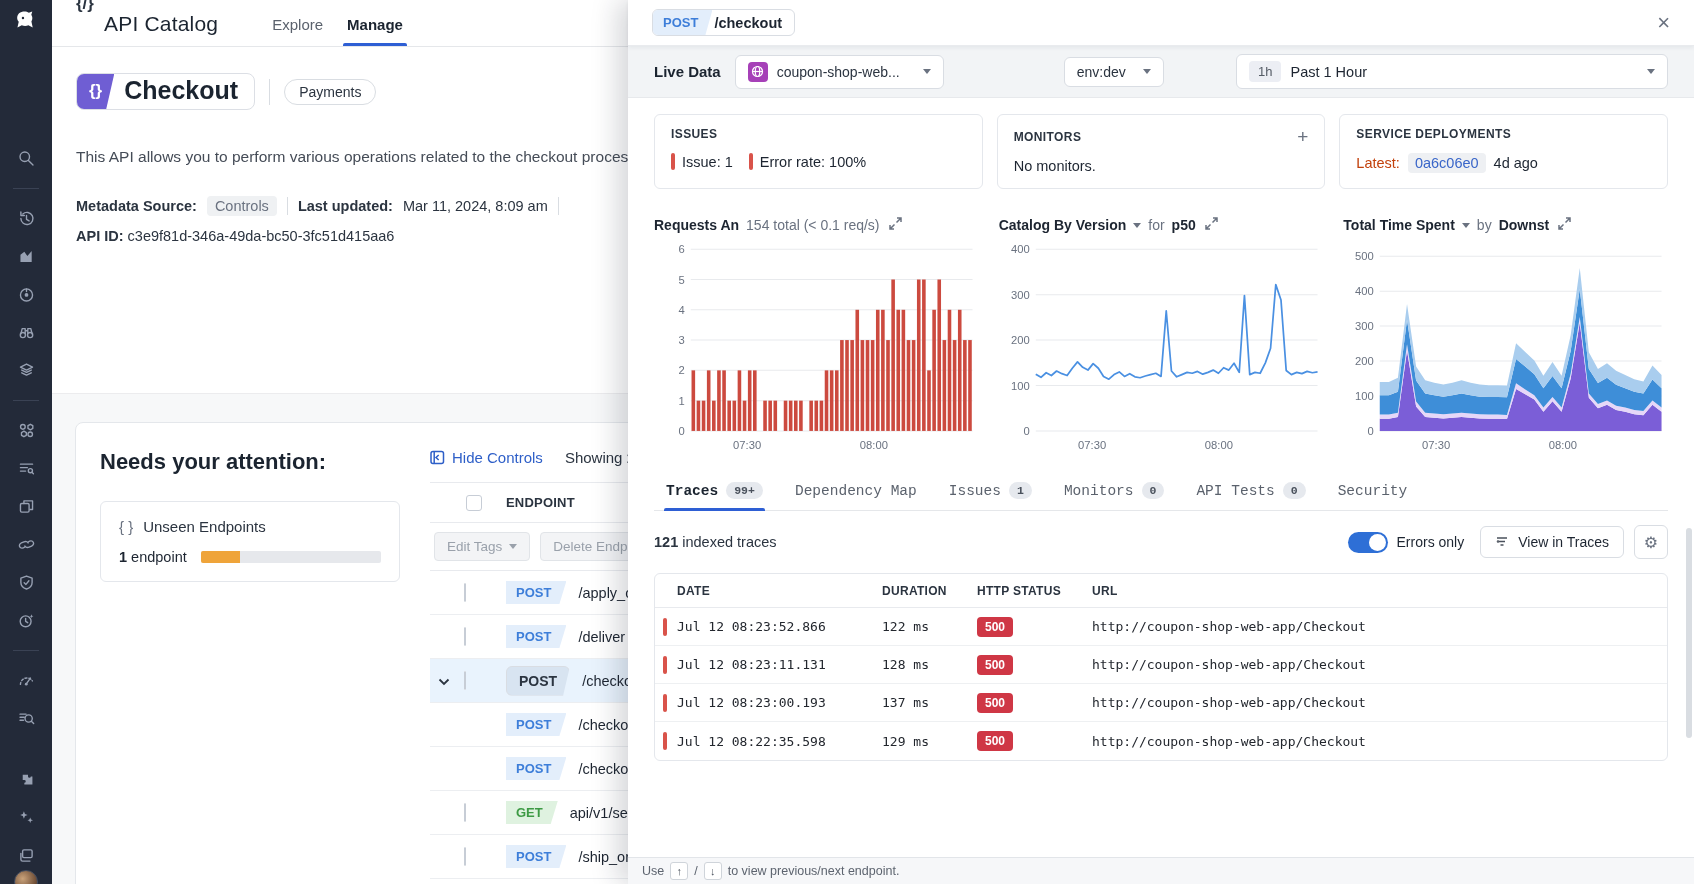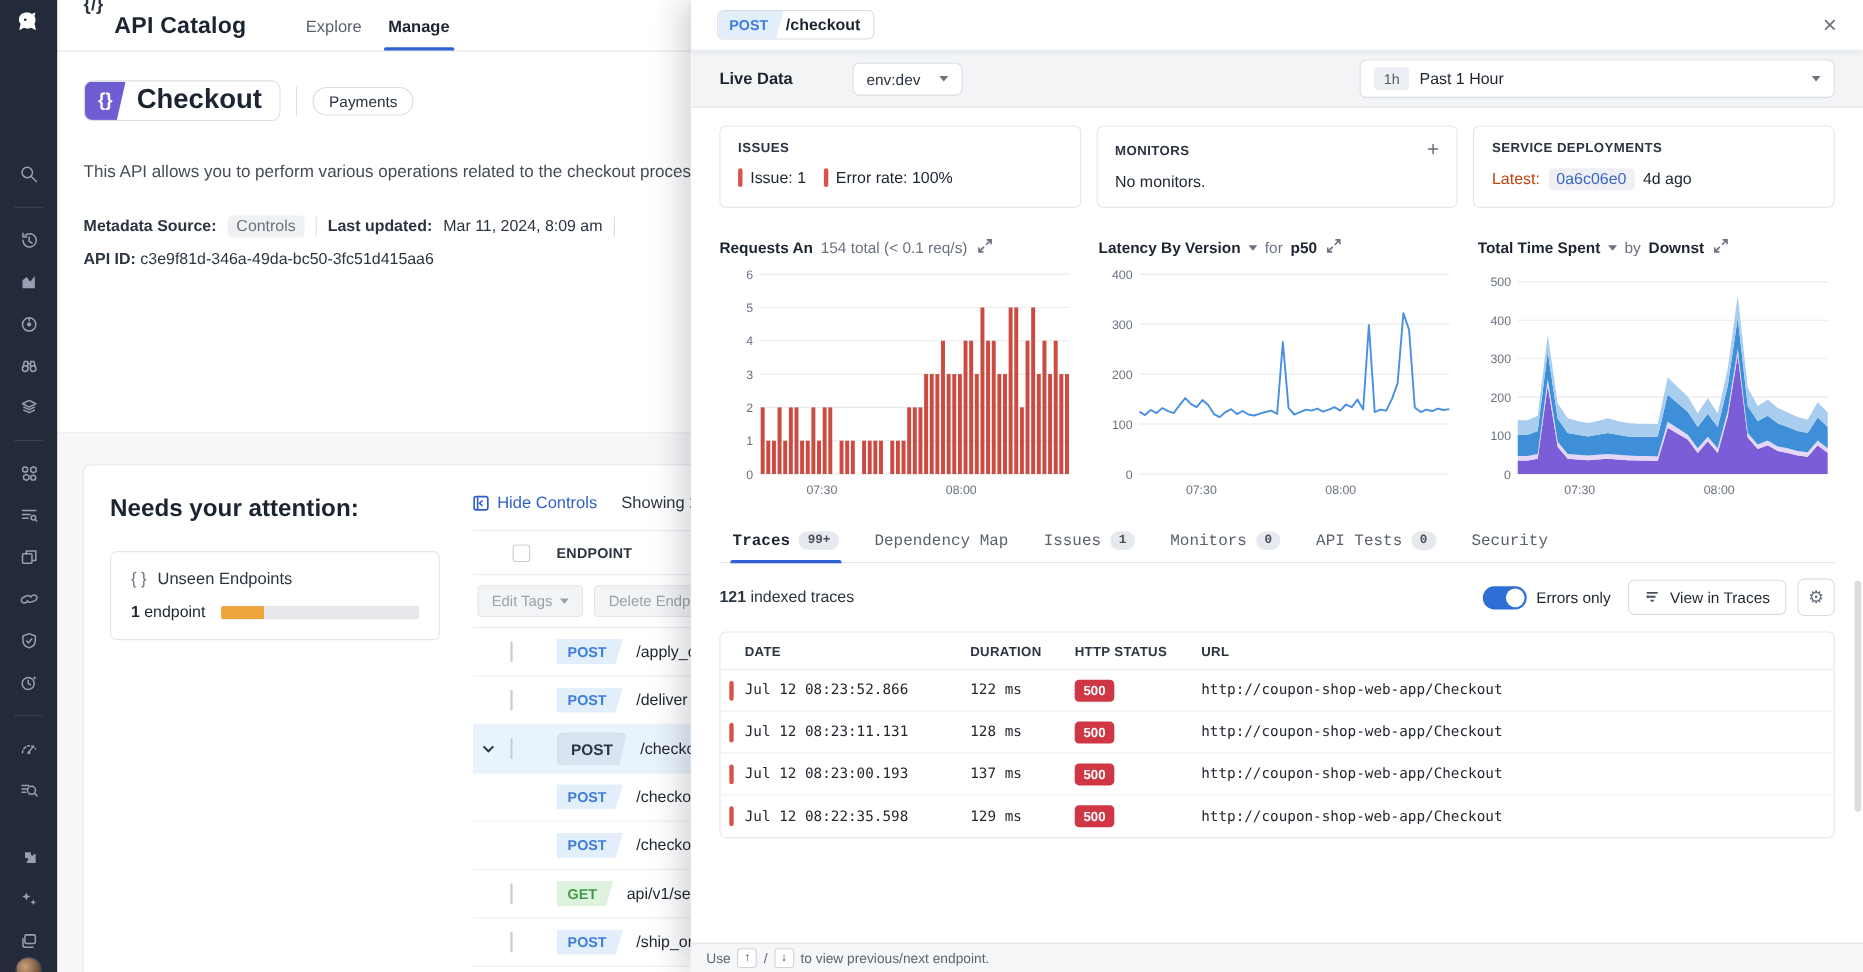--- a/index.html
+++ b/index.html
@@ -14,21 +14,21 @@
   .sb-divider { width:26px; height:1px; background:#3a4254; margin:6px 0; }
   .sb-gap { height:14px; }
   .sb-spacer { flex:1; }
   .avatar { width:24px; height:24px; border-radius:50%; background:radial-gradient(circle at 35% 35%, #c9a27a, #6b4a33 70%); border:1px solid #444e61; }
 
   
   .main { position:absolute; left:52px; top:0; right:0; height:884px; background:#fff; }
   .app-header { height:47px; display:flex; align-items:flex-end; gap:0; border-bottom:1px solid #e5e7ea; padding:0 0 0 24px; }
   .app-title-wrap { display:flex; align-items:center; gap:10px; padding-bottom:10px; }
   .app-glyph { font-size:17px; font-weight:700; color:#2b3440; }
-  .app-title { font-size:21px; font-weight:700; color:#1b2430; letter-spacing:.2px;margin-top:40px; }
+  .app-title { font-size:21px; font-weight:400; color:#1b2430; letter-spacing:.2px;margin-top:40px; }
   .app-tabs { display:flex; margin-left:42px; }
   .app-tab { font-size:15px; color:#5b626d; padding:0 12px 13px; cursor:pointer; position:relative; }
   .app-tab.active { color:#1b2430; font-weight:600; }
   .app-tab.active::after { content:""; position:absolute; left:8px; right:8px; bottom:0; height:3px; background:#2e5fd4; border-radius:2px 2px 0 0; }
 
   .page-body { padding:26px 24px 0; }
   .api-title-row { display:flex; align-items:center; gap:14px; }
   .api-pill { display:flex; align-items:center; border:1px solid #dcdfe5; border-radius:8px; overflow:hidden; background:#fff; }
   .api-pill .brace-badge { background:#6f5ed3; color:#fff; font-weight:700; font-size:17px; padding:7px 12px 8px; clip-path:polygon(0 0,100% 0,calc(100% - 8px) 100%,0 100%); }
   .api-pill .api-name { font-size:25px; font-weight:700; padding:2px 16px 4px 10px; color:#1b2430; }
@@ -86,21 +86,21 @@
   .drawer-toolbar { height:52px; flex:none; background:#f2f4f6; border-bottom:1px solid #e7e9ec; display:flex; align-items:center; gap:14px; padding:0 26px; }
   .ld-label { font-size:15px; font-weight:700; color:#1b2430; }
   .sel { background:#fff; border:1px solid #d9dde3; border-radius:6px; display:flex; align-items:center; gap:9px; padding:6px 12px; font-size:14px; color:#2b3440; cursor:pointer; }
   .sel .caret-dn { color:#6a7280; }
   .globe { width:20px; height:20px; border-radius:4px; background:#a640b8; display:flex; align-items:center; justify-content:center; }
   .globe svg { width:13px; height:13px; stroke:#fff; stroke-width:1.3; fill:none; }
   .time-sel { margin-left:auto; width:432px; justify-content:flex-start; }
   .time-sel .badge-1h { background:#eceef4; color:#555c66; border-radius:4px; font-size:13px; padding:3px 9px;text-align:center; }
   .time-sel .tlabel { font-size:14.5px; color:#1d2531; }
   .time-sel .caret-dn { margin-left:auto; }
-  .env-sel { margin-left:40px; }
+  .env-sel { margin-left:106px; }
 
   .drawer-body { flex:1; overflow:hidden; padding:16px 26px 0; position:relative; }
   .cards-row { display:flex; gap:14px; }
   .sum-card { flex:1; border:1px solid #e4e7ec; border-radius:6px; padding:12px 16px 14px; background:#fff; }
   .sum-title-row { display:flex; align-items:center; }
   .sum-title { font-size:12px; font-weight:700; letter-spacing:.4px; color:#2b3440; }
   .plus-btn { margin-left:auto; color:#6a7280; font-size:19px; line-height:1; cursor:pointer; }
   .sum-content { margin-top:12px; display:flex; align-items:center; gap:16px; font-size:14.5px; color:#1d2531; }
   .redbar-item { display:flex; align-items:center; gap:7px; }
   .redbar { width:4px; height:17px; border-radius:2px; background:#d9534a; }
@@ -438,20 +438,31 @@
   <div class="drawer-header">
     <div class="ep-pill">
       <span class="m-badge m-post">POST</span>
       <span class="p">/checkout</span>
     </div>
     <span class="close-x">×</span>
   </div>
 
   <div class="drawer-toolbar">
     <span class="ld-label">Live Data</span>
+    <div class="sel">
+      <span class="globe">
+          <svg viewBox="0 0 14 14">
+            <circle cx="7" cy="7" r="5.4"></circle>
+            <ellipse cx="7" cy="7" rx="2.4" ry="5.4"></ellipse>
+            <path d="M1.8 7h10.4"></path>
+          </svg>
+        </span>
+      <span>coupon-shop-web...</span>
+      <span class="caret-dn" style="margin-left:14px;"></span>
+    </div>
     <div class="sel env-sel">
       <span>env:dev</span>
       <span class="caret-dn" style="margin-left:8px;"></span>
     </div>
     <div class="sel time-sel">
       <span class="badge-1h">1h</span>
       <span class="tlabel">Past 1 Hour</span>
       <span class="caret-dn"></span>
     </div>
   </div>
@@ -569,21 +580,21 @@
               <rect x="282.64363636363635" y="99" width="3.5127272727272727" height="89" fill="#cc4a3f"></rect>
               <rect x="287.6618181818182" y="69.33333333333334" width="3.5127272727272727" height="118.66666666666666" fill="#cc4a3f"></rect>
               <rect x="292.68" y="99" width="3.5127272727272727" height="89" fill="#cc4a3f"></rect>
               <rect x="297.6981818181818" y="69.33333333333334" width="3.5127272727272727" height="118.66666666666666" fill="#cc4a3f"></rect>
               <rect x="302.71636363636367" y="99" width="3.5127272727272727" height="89" fill="#cc4a3f"></rect>
               <rect x="307.73454545454547" y="99" width="3.5127272727272727" height="89" fill="#cc4a3f"></rect>
             </svg></div>
         </div>
         <div class="chart-col">
           <div class="chart-head">
-            <span class="t">Latency By Version</span>
+            <span class="t">Catalog By Version</span>
             <span class="caret-dn" style="color: rgb(106, 114, 128);"></span>
             <span class="litlabel">for</span>
             <span class="t">p50</span>
             <span class="expand"><svg viewBox="0 0 13 13">
                 <path d="M8 1h4v4M12 1 7.5 5.5M5 12H1V8M1 12l4.5-4.5"></path>
               </svg></span>
           </div>
           <div class="chart-plot"><svg viewBox="0 0 318 212" width="100%">
               <line x1="36" x2="312" y1="188" y2="188" stroke="#e8eaed" stroke-width="1"></line>
               <text x="30" y="192" text-anchor="end">0</text>

